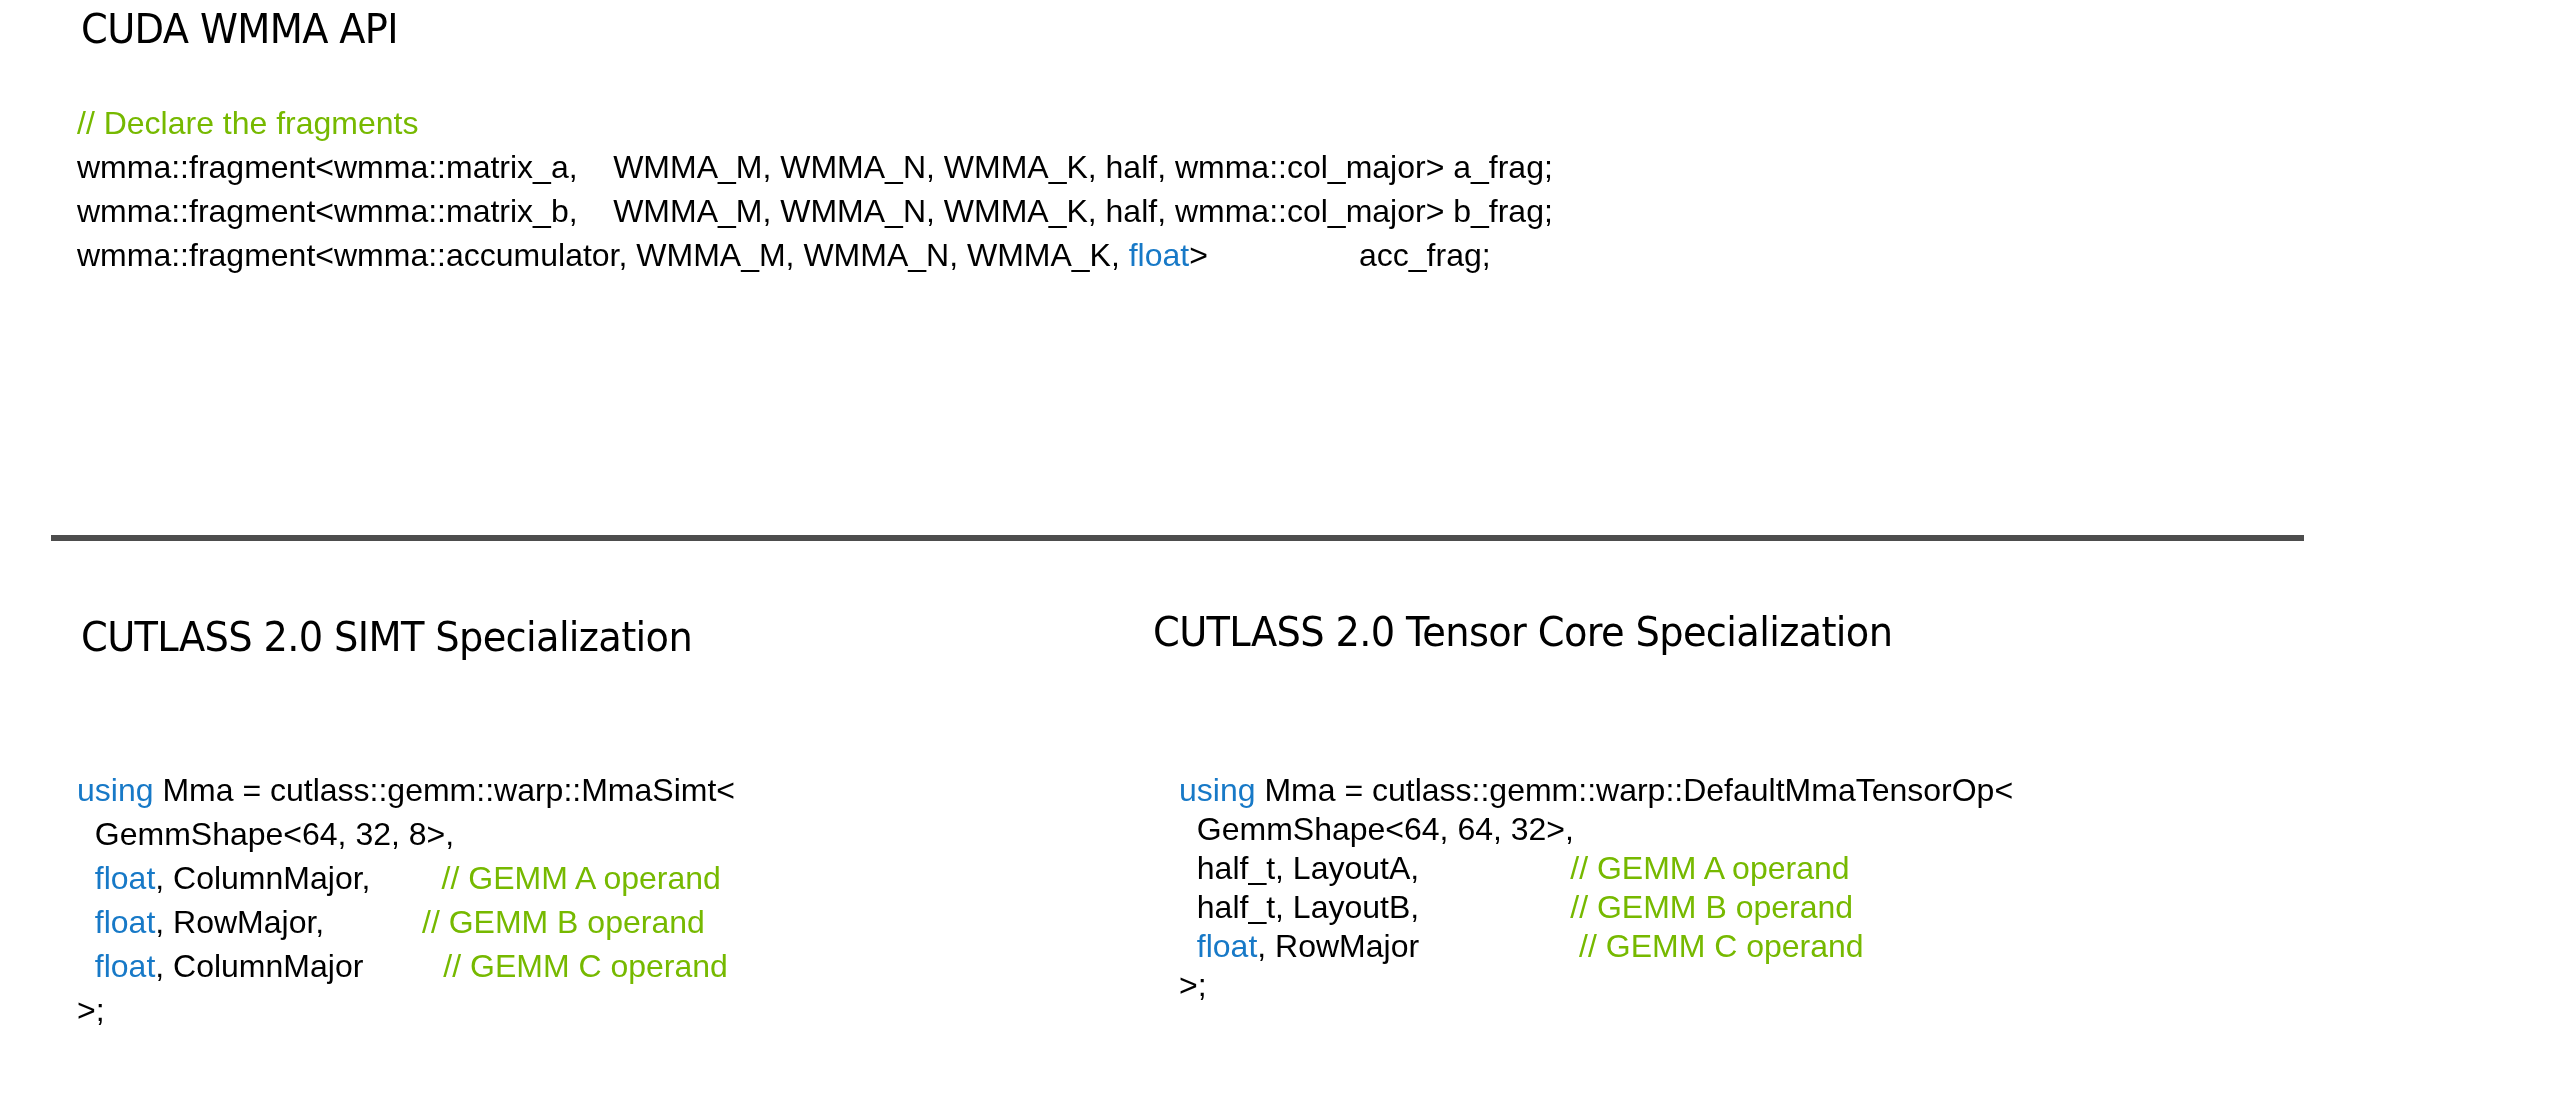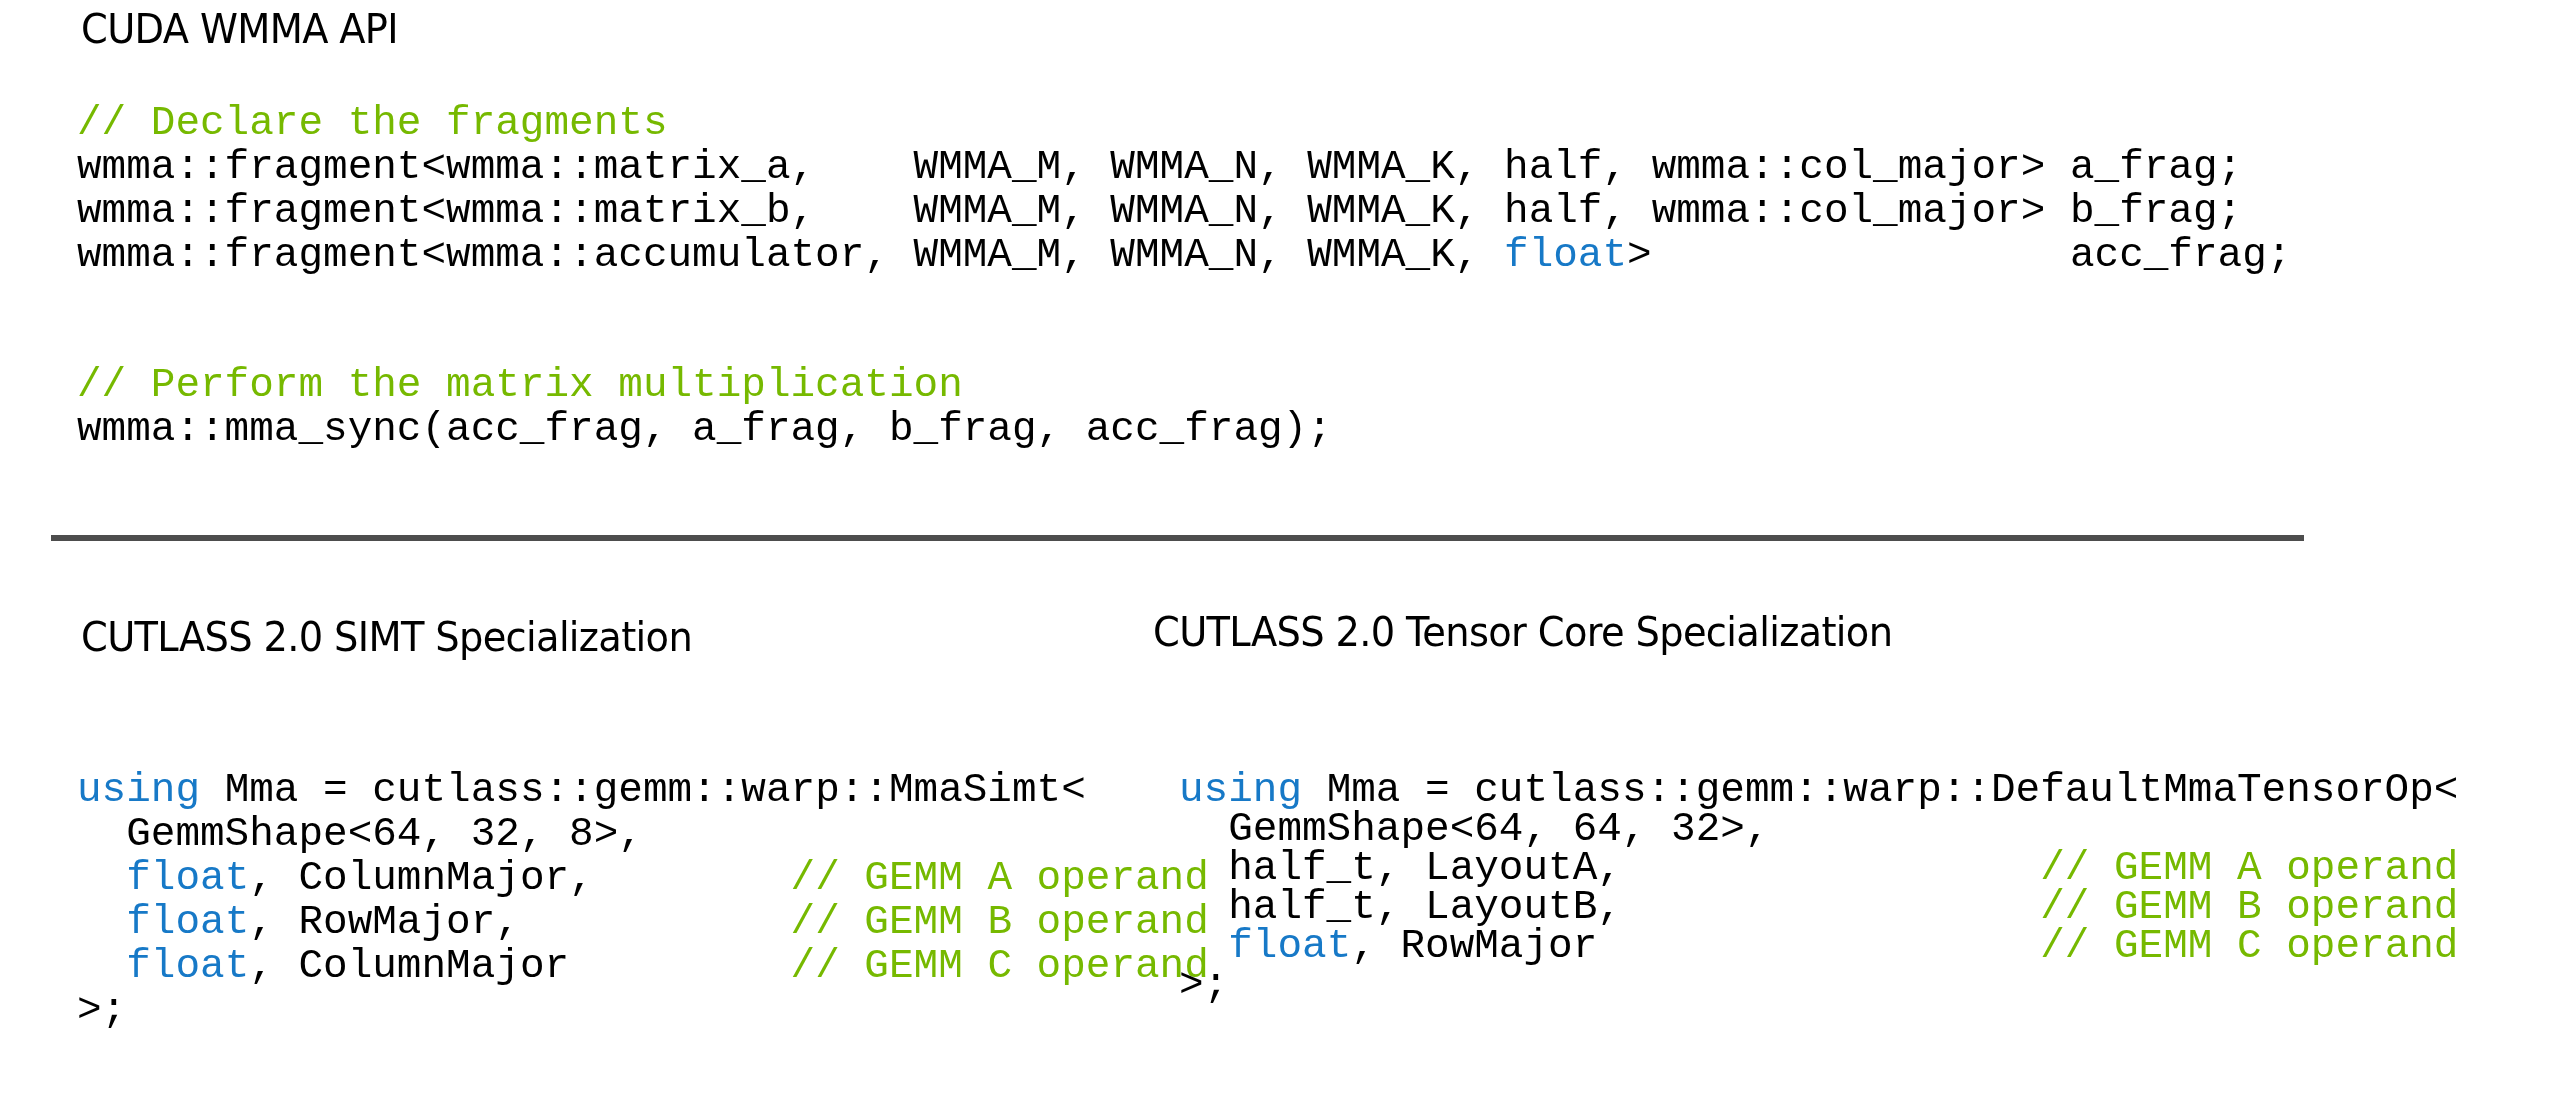--- a/index.html
+++ b/index.html
@@ -30,22 +30,22 @@
     transform: scaleX(0.96);
     transform-origin: left top;
   }
   .title { left: 47px; top: 9.4px; }
   .heading-simt { left: 47px; top: 617px; }
   .heading-tensor { left: 1119px; top: 612px; }
 
   pre.code {
     position: absolute;
     margin: 0;
-    font-family: Liberation Mono, monospace;
-    font-size: 41px;
+    font-family: Liberation Sans, sans-serif;
+    font-size: 32px;
     white-space: pre;
     color: var(--text, #000000);
   }
   pre.code .kw { color: var(--kw, #1779c7); }
   pre.code .cm { color: var(--cm, #76b900); }
   pre.code .pl { color: var(--text, #000000); text-align: right; }
 
   .code-declare  { left: 43px;   top: 101px;  line-height: 44px; }
   .code-multiply { left: 43px;   top: 363px;  line-height: 44px; }
   .code-simt     { left: 43px;   top: 768px; line-height: 44px; }
@@ -62,21 +62,20 @@
 </style>
 </head>
 <body>
 
 <div class="slide">
 
   <h1 class="title">CUDA WMMA API</h1>
 
   <pre class="code code-declare"><div><span class="cm">// Declare the fragments</span></div><div><span class="pl">wmma::fragment&lt;wmma::matrix_a,    WMMA_M, WMMA_N, WMMA_K, half, wmma::col_major&gt; a_frag;</span></div><div><span class="pl">wmma::fragment&lt;wmma::matrix_b,    WMMA_M, WMMA_N, WMMA_K, half, wmma::col_major&gt; b_frag;</span></div><div><span class="pl">wmma::fragment&lt;wmma::accumulator, WMMA_M, WMMA_N, WMMA_K, </span><span class="kw">float</span><span class="pl">&gt;                 acc_frag;</span></div></pre>
 
-  <pre class="code code-multiply"><div><span class="cm">// Perform the matrix multiplication</span></div><div><span class="pl">wmma::mma_sync(acc_frag, a_frag, b_frag, acc_frag);</span></div></pre>
 
   <div class="divider"></div>
 
   <section>
     <h2 class="heading heading-simt">CUTLASS 2.0 SIMT Specialization</h2>
     <pre class="code code-simt"><div><span class="kw">using</span><span class="pl"> Mma = cutlass::gemm::warp::MmaSimt&lt;</span></div><div><span class="pl">  GemmShape&lt;64, 32, 8&gt;,</span></div><div><span class="pl">  </span><span class="kw">float</span><span class="pl">, ColumnMajor,        </span><span class="cm">// GEMM A operand</span></div><div><span class="pl">  </span><span class="kw">float</span><span class="pl">, RowMajor,           </span><span class="cm">// GEMM B operand</span></div><div><span class="pl">  </span><span class="kw">float</span><span class="pl">, ColumnMajor         </span><span class="cm">// GEMM C operand</span></div><div><span class="pl">&gt;;</span></div></pre>
   </section>
 
   <section>
     <h2 class="heading heading-tensor">CUTLASS 2.0 Tensor Core Specialization</h2>

